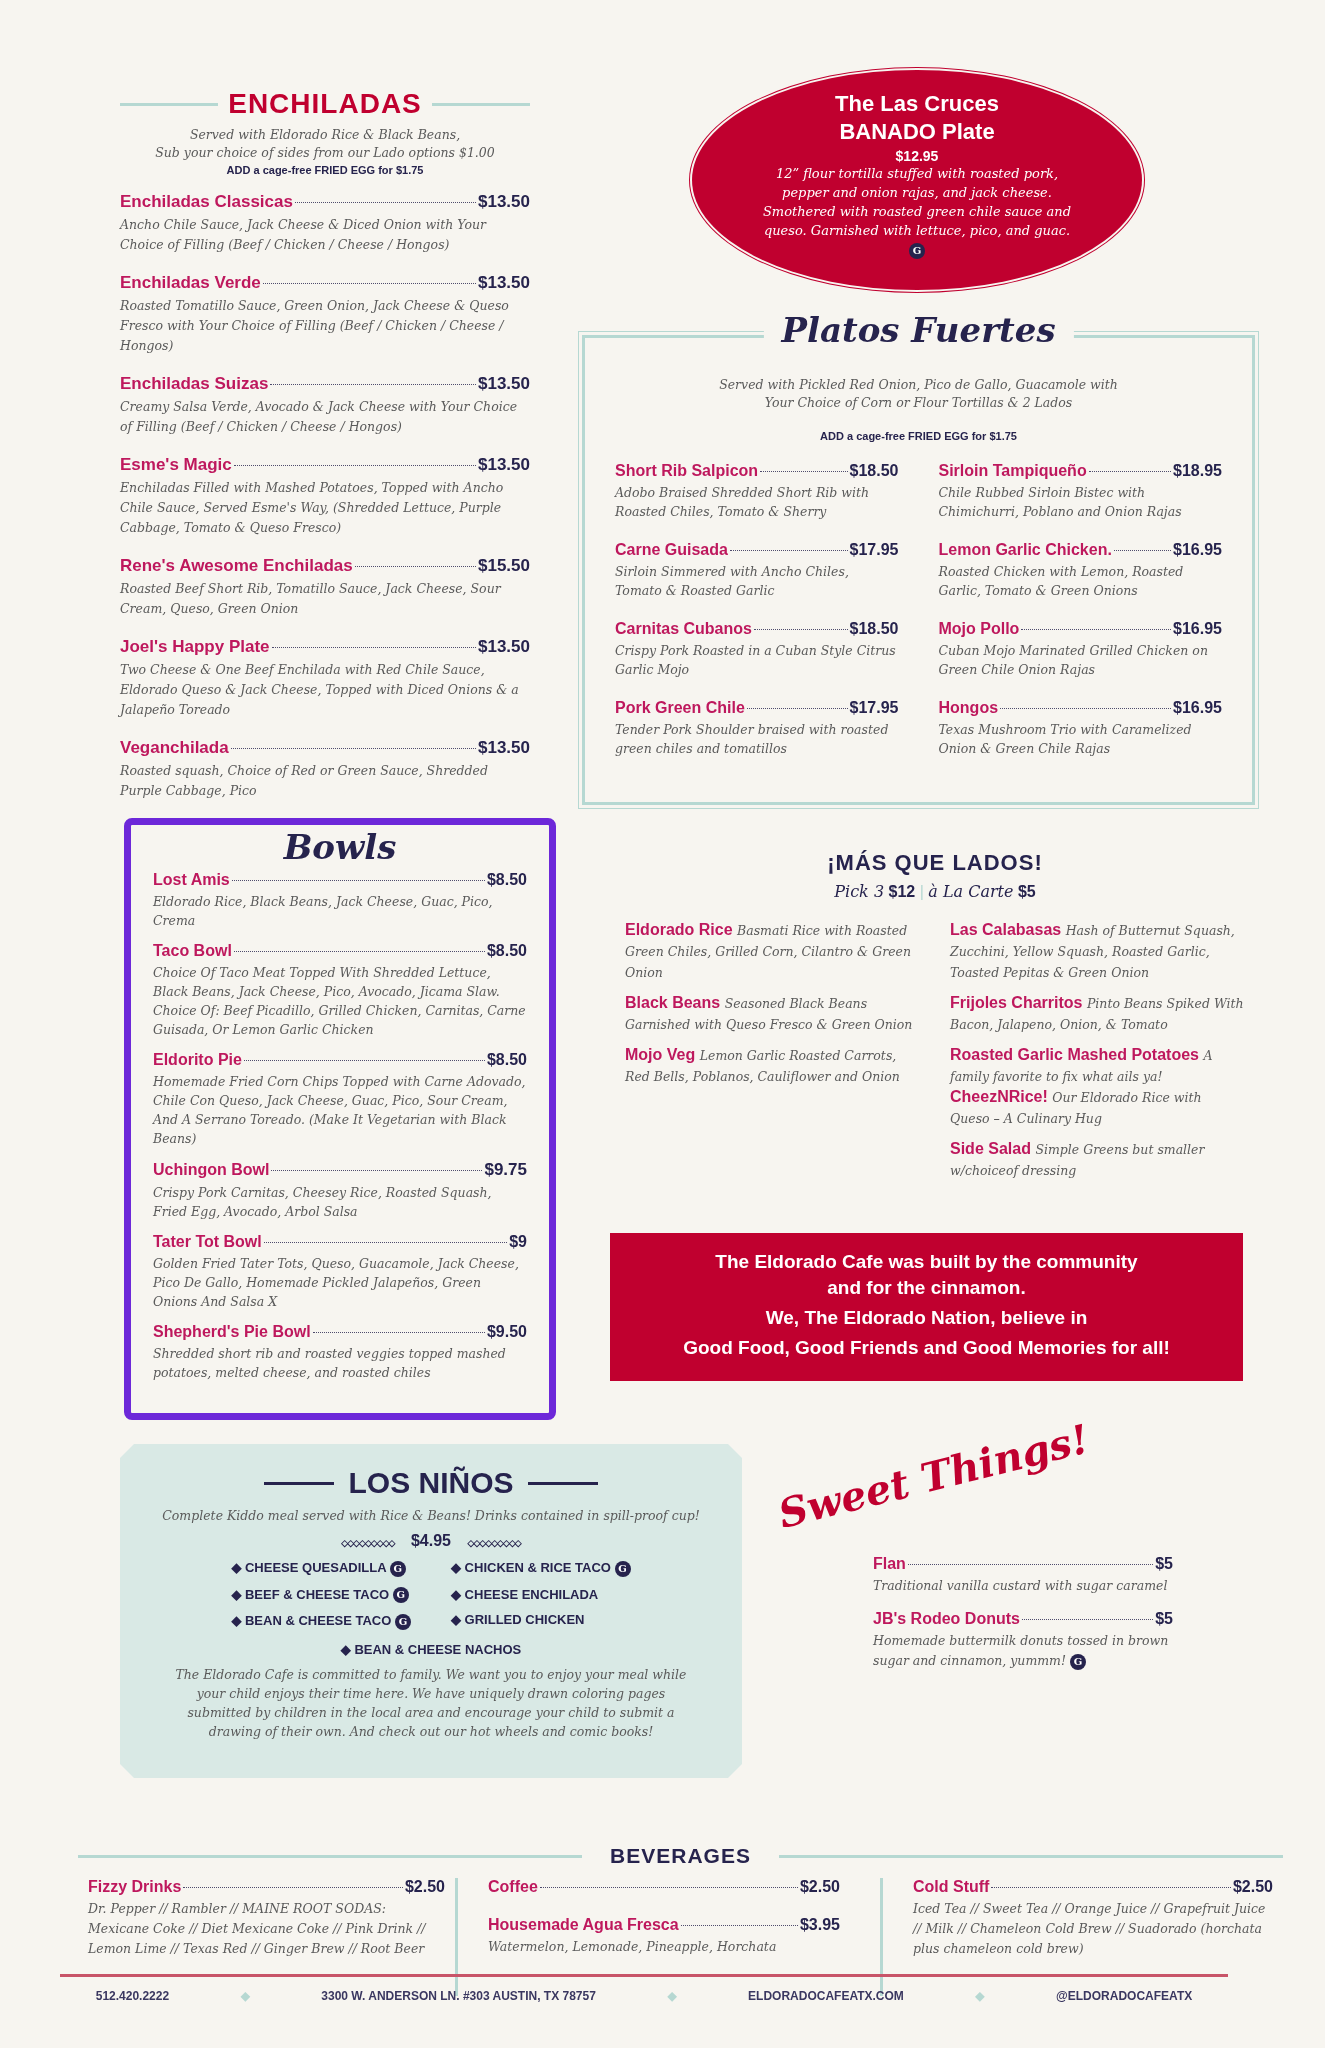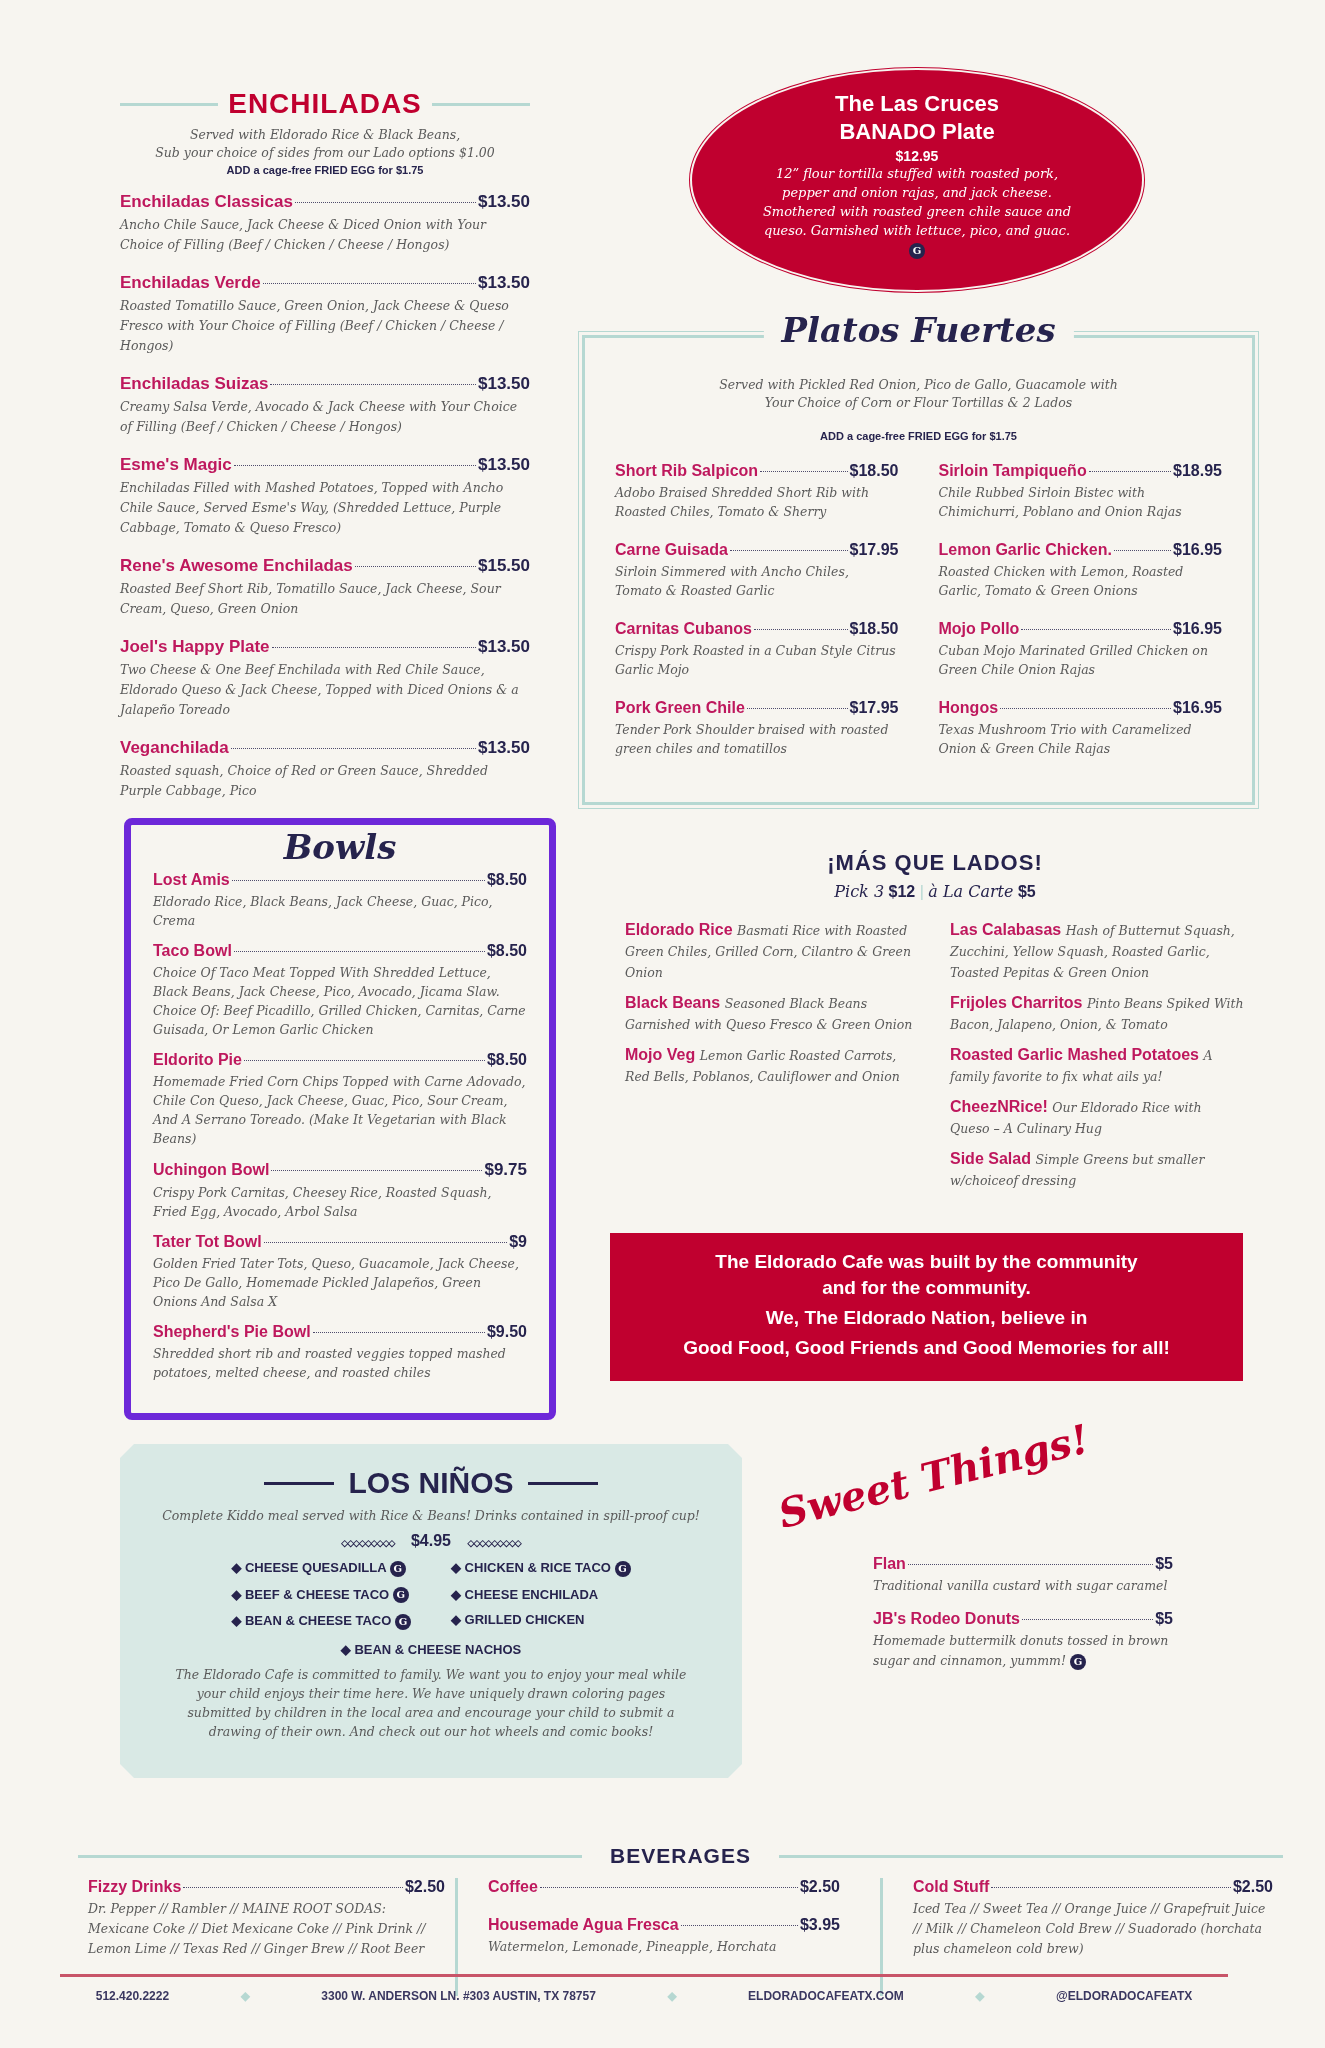--- a/index.html
+++ b/index.html
@@ -247,30 +247,30 @@
   </div>
   <div style="display:flex;gap:30px;">
     <div id="lados-left" style="flex:1;">
         <div style="margin-bottom: 10px; line-height: 19px;"><span class="name" style="font-size:16px">Eldorado Rice</span> <span class="desc">Basmati Rice with Roasted Green Chiles, Grilled Corn, Cilantro &amp; Green Onion</span></div>
         <div style="margin-bottom: 10px; line-height: 19px;"><span class="name" style="font-size:16px">Black Beans</span> <span class="desc">Seasoned Black Beans Garnished with Queso Fresco &amp; Green Onion</span></div>
         <div style="margin-bottom: 10px; line-height: 19px;"><span class="name" style="font-size:16px">Mojo Veg</span> <span class="desc">Lemon Garlic Roasted Carrots, Red Bells, Poblanos, Cauliflower and Onion</span></div>
       </div>
     <div id="lados-right" style="flex:1;">
         <div style="margin-bottom: 10px; line-height: 19px;"><span class="name" style="font-size:16px">Las Calabasas</span> <span class="desc">Hash of Butternut Squash, Zucchini, Yellow Squash, Roasted Garlic, Toasted Pepitas &amp; Green Onion</span></div>
         <div style="margin-bottom: 10px; line-height: 19px;"><span class="name" style="font-size:16px">Frijoles Charritos</span> <span class="desc">Pinto Beans Spiked With Bacon, Jalapeno, Onion, &amp; Tomato</span></div>
-        <div style="margin-bottom: 10px; line-height: 19px;"><span class="name" style="font-size:16px">Roasted Garlic Mashed Potatoes</span> <span class="desc">A family favorite to fix what ails ya!</span></div>
+        <div style="line-height: 19px;"><span class="name" style="font-size:16px">Roasted Garlic Mashed Potatoes</span> <span class="desc">A family favorite to fix what ails ya!</span></div>
         <div style="margin-bottom: 10px; line-height: 19px;"><span class="name" style="font-size:16px">CheezNRice!</span> <span class="desc">Our Eldorado Rice with Queso – A Culinary Hug</span></div>
         <div style="margin-bottom: 10px; line-height: 19px;"><span class="name" style="font-size:16px">Side Salad</span> <span class="desc">Simple Greens but smaller w/choiceof dressing</span></div>
       </div>
   </div>
 </section>
 
 <section class="abs" style="left:610px;top:1233px;width:633px;height:148px;background:#c0002f;color:#fff;text-align:center;font-weight:700;font-size:19px;line-height:26px;padding-top:16px;">
   <div>The Eldorado Cafe was built by the community</div>
-  <div>and for the community.</div>
+  <div>and for the cinnamon.</div>
   <div style="margin-top:4px;">We, The Eldorado Nation, believe in</div>
   <div style="margin-top:4px;">Good Food, Good Friends and Good Memories for all!</div>
 </section>
 
 <section class="abs" style="left:120px;top:1444px;width:622px;height:334px;background:#d9e9e5;clip-path:polygon(14px 0,calc(100% - 14px) 0,100% 14px,100% calc(100% - 14px),calc(100% - 14px) 100%,14px 100%,0 calc(100% - 14px),0 14px);text-align:center;padding-top:22px;">
   <div style="display:flex;align-items:center;justify-content:center;gap:14px;">
     <div style="width:70px;height:3px;background:#26234d;"></div>
     <div class="sec-title navy" style="font-size:30px;letter-spacing:0;">LOS NIÑOS</div>
     <div style="width:70px;height:3px;background:#26234d;"></div>
   </div>

